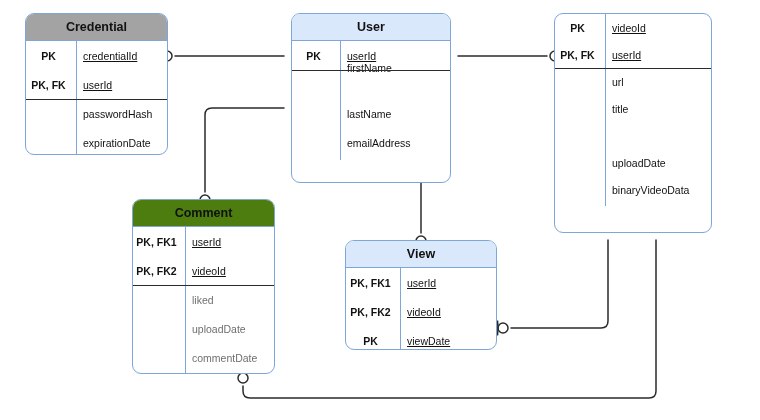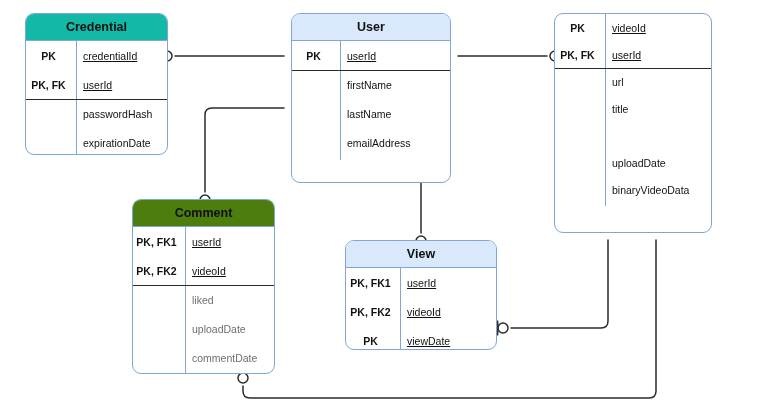--- a/index.html
+++ b/index.html
@@ -77,21 +77,21 @@
         <path d="M 656 240 L 656 391 Q 656 398 649 398 L 250 398 Q 243 398 243 391 L 243 386" fill="none" stroke="#2b2b2b" stroke-width="1.5" stroke-linecap="round" stroke-linejoin="round"></path>
         <line x1="649.5" y1="232" x2="662.5" y2="232" stroke="#2b2b2b" stroke-width="1.6"></line>
         <line x1="649.5" y1="227" x2="662.5" y2="227" stroke="#2b2b2b" stroke-width="1.6"></line>
         <circle cx="243" cy="378" r="5" fill="#fff" stroke="#2b2b2b" stroke-width="1.5"></circle>
         <line x1="243" y1="373" x2="243" y2="372.5" stroke="#2b2b2b" stroke-width="1.5"></line>
         <line x1="243" y1="373" x2="235.5" y2="372.5" stroke="#2b2b2b" stroke-width="1.5"></line>
         <line x1="243" y1="373" x2="250.5" y2="372.5" stroke="#2b2b2b" stroke-width="1.5"></line>
       </g>
     </svg>
 <div class="entity" style="left: 25px; top: 13px; width: 143px; height: 142px; border-color: rgb(126, 166, 217); background: rgb(255, 255, 255);">
-      <div class="ent-head" style="height: 26px; background: #14b8a6; border-bottom-color: rgb(126, 166, 217);">Credential</div>
+      <div class="ent-head" style="height: 26px; background: #a3a3a3; border-bottom-color: rgb(126, 166, 217);">Credential</div>
       <div class="ent-body" style="height: 114px;">
         <div class="keycol-rule" style="left: 50px; border-left-color: rgb(126, 166, 217);"></div>
         <div class="attr" style="top: 0px; height: 29px;">
           <span class="kc" style="width: 50px;">PK</span>
           <span class="nm pk">credentialId</span>
         </div>
         <div class="attr" style="top: 29px; height: 29px;">
           <span class="kc" style="width: 50px;">PK, FK</span>
           <span class="nm pk">userId</span>
         </div>
@@ -107,21 +107,21 @@
       </div>
     </div>
     <div class="entity" style="left: 291px; top: 13px; width: 160px; height: 170px; border-color: rgb(126, 166, 217); background: rgb(255, 255, 255);">
       <div class="ent-head" style="height: 26px; background: rgb(218, 232, 252); border-bottom-color: rgb(126, 166, 217);">User</div>
       <div class="ent-body" style="height: 119px;">
         <div class="keycol-rule" style="left: 48px; border-left-color: rgb(126, 166, 217);"></div>
         <div class="attr" style="top: 0px; height: 29px;">
           <span class="kc" style="width: 48px;">PK</span>
           <span class="nm pk">userId</span>
         </div>
-        <div class="attr" style="top: 29px; height: 29px;">
+        <div class="attr" style="top: 12px; height: 29px;">
           <span class="kc" style="width: 48px;"></span>
           <span class="nm">firstName</span>
         </div>
         <div class="attr" style="top: 58px; height: 29px;">
           <span class="kc" style="width: 48px;"></span>
           <span class="nm">lastName</span>
         </div>
         <div class="attr" style="top: 87px; height: 29px;">
           <span class="kc" style="width: 48px;"></span>
           <span class="nm">emailAddress</span>

